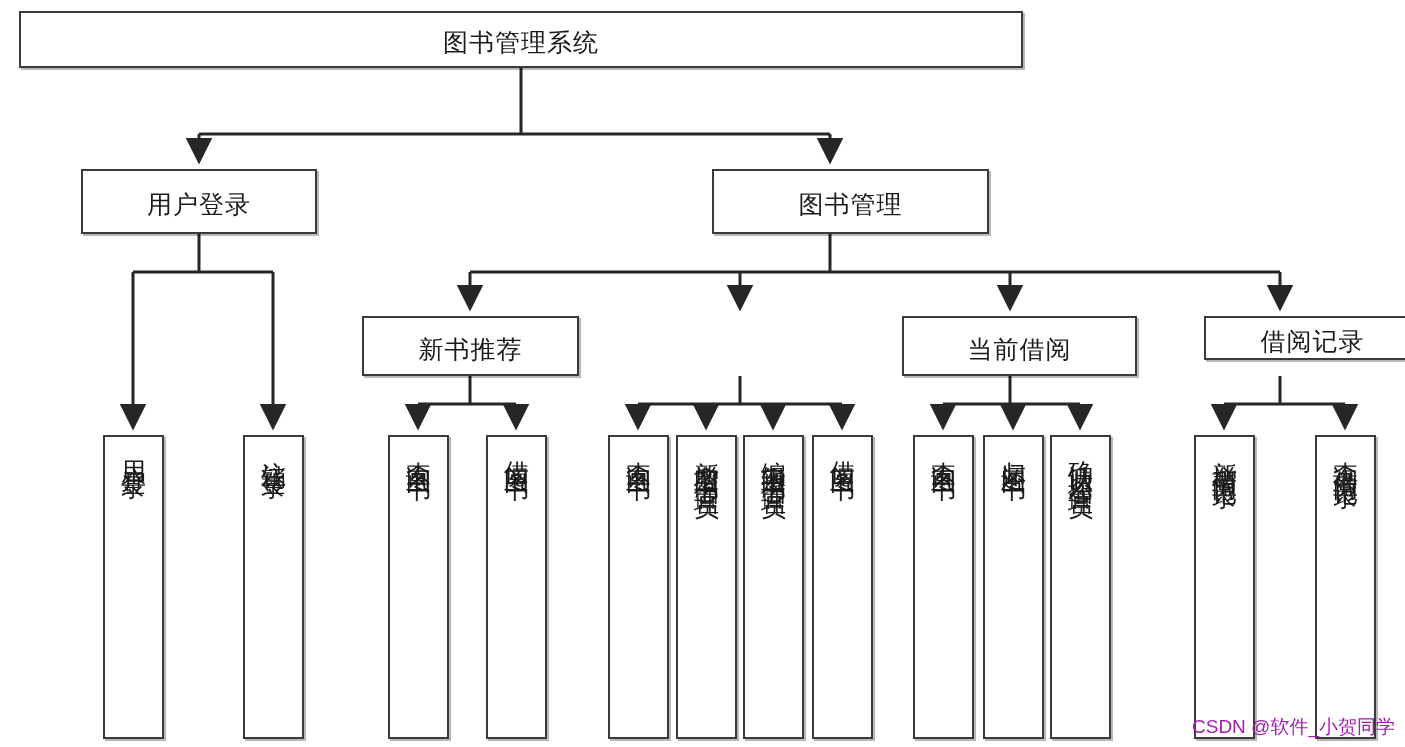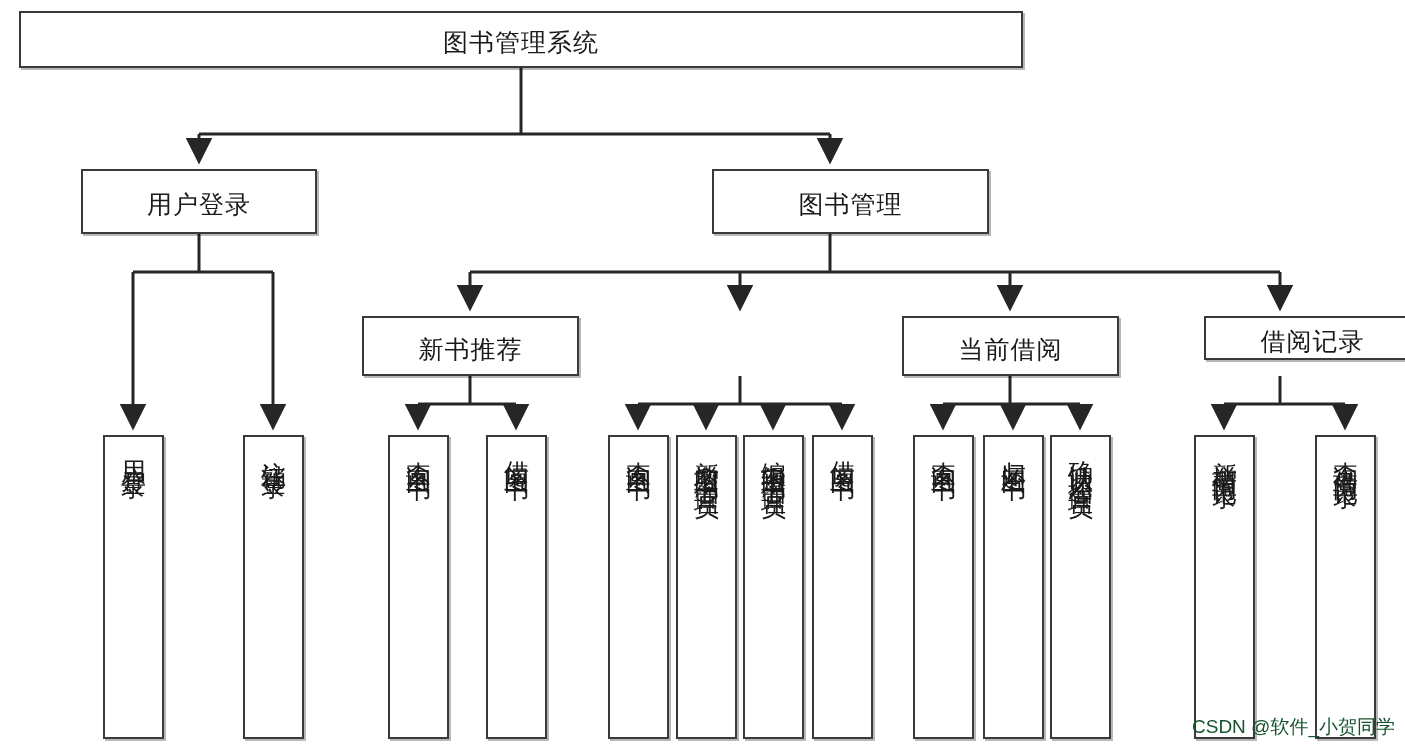--- a/index.html
+++ b/index.html
@@ -65,21 +65,21 @@
     line-height: 1.0;
     letter-spacing: 5px;
     white-space: nowrap;
     text-align: left;
   }
   .watermark {
     position: absolute;
     left: 1192px;
     top: 714px;
     font-size: 19px;
-    color: #14532d;
+    color: #a21caf;
     white-space: nowrap;
     z-index: 3;
     font-family: "Liberation Sans", "DejaVu Sans", sans-serif;
   }
 </style>
 </head>
 <body>
 
 <div id="canvas">
 
@@ -140,21 +140,21 @@
   <div class="node h" style="left:81px; top:169px; width:236px; height:65px;">
     <span class="node-label">用户登录</span>
   </div>
   <div class="node h" style="left:712px; top:169px; width:277px; height:65px;">
     <span class="node-label">图书管理</span>
   </div>
 
   <div class="node h" style="left:362px; top:316px; width:217px; height:60px;">
     <span class="node-label">新书推荐</span>
   </div>
-  <div class="node h" style="left:902px; top:316px; width:217px; height:60px;">
+  <div class="node h" style="left:902px; top:316px; width:235px; height:60px;">
     <span class="node-label">当前借阅</span>
   </div>
   <div class="node h" style="left:1204px; top:316px; width:217px; height:44px;">
     <span class="node-label">借阅记录</span>
   </div>
 
   <div class="node v" style="left:103px; top:435px; width:61px; height:304px;">
     <span class="node-label">用户登录</span>
   </div>
   <div class="node v" style="left:243px; top:435px; width:61px; height:304px;">

